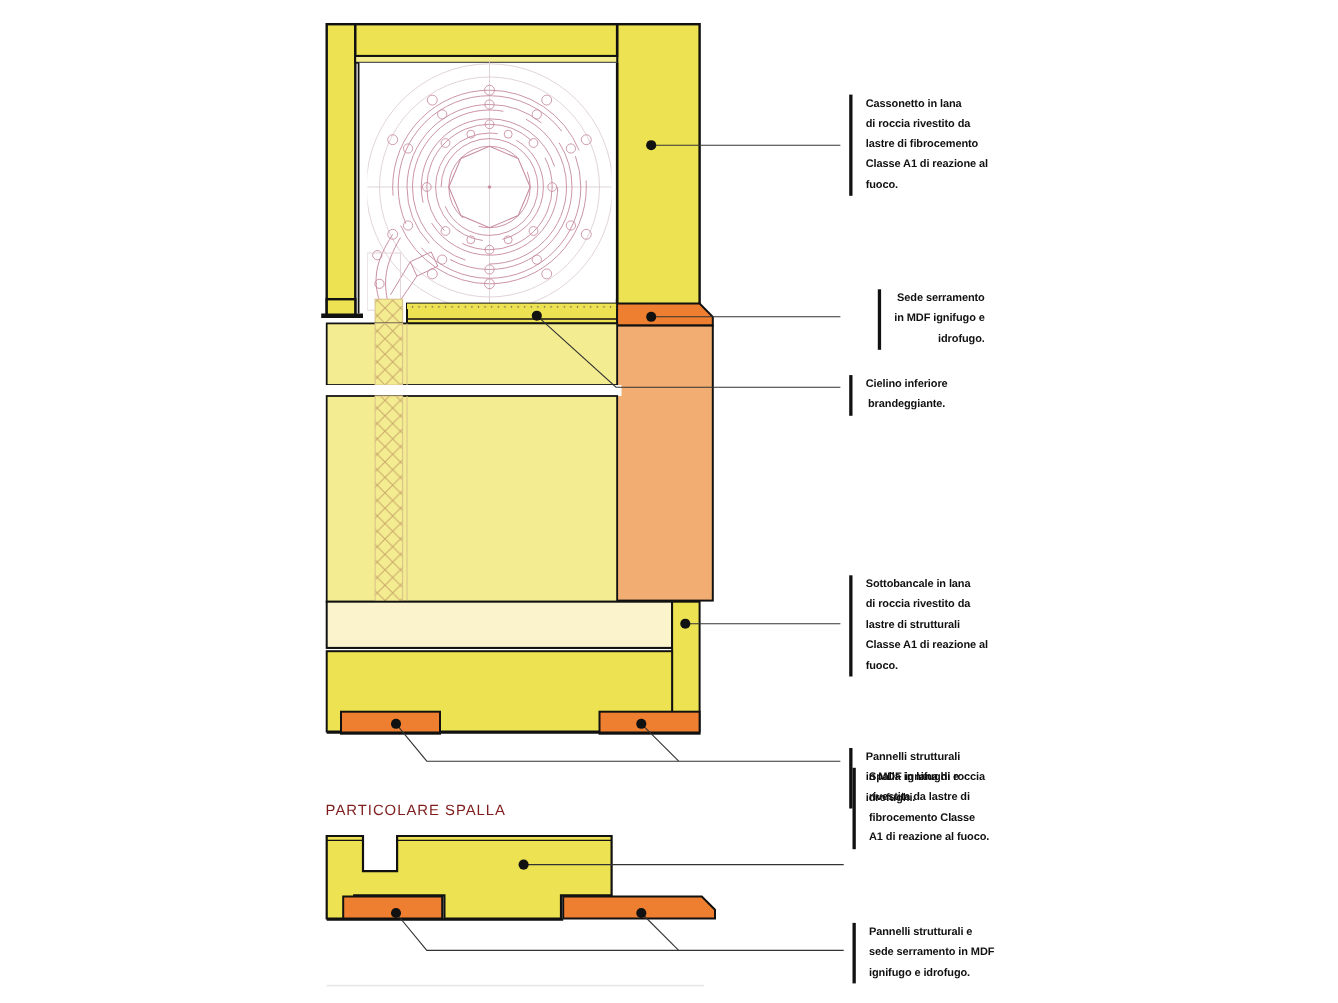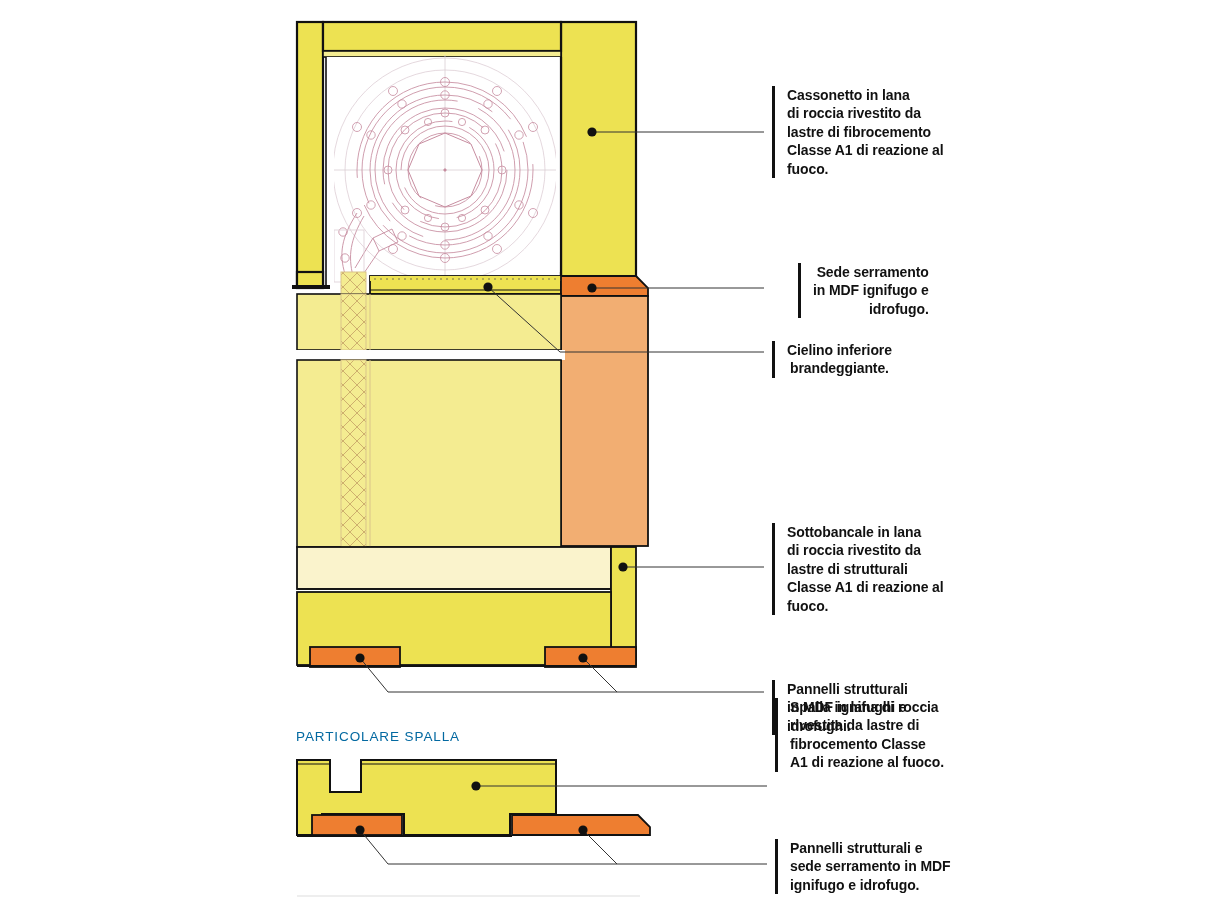--- a/index.html
+++ b/index.html
@@ -18,36 +18,36 @@
   }
   #drawing {
     position: absolute;
     left: 0; top: 0;
     width: 1216px;
     height: 912px;
   }
   .callout {
     position: absolute;
     font-family: "Liberation Sans", sans-serif;
-    font-size: 14px;
+    font-size: 10px;
     font-weight: bold;
     line-height: 18.4px;
     color: #111111;
     letter-spacing: -0.1px;
     padding-left: 12px;
     border-left: 3px solid #111111;
     white-space: pre-line;
   }
   .section-title {
     position: absolute;
     font-family: "Liberation Sans", sans-serif;
     font-size: 13.5px;
     font-weight: normal;
     letter-spacing: 0.9px;
-    color: #0369a1;
+    color: #7f1d1d;
   }
 </style>
 </head>
 <body>
 
 <div id="page">
 
   <svg id="drawing" viewBox="0 0 1216 912">
     <defs>
       <pattern id="crosshatch" width="14" height="14" patternUnits="userSpaceOnUse">

